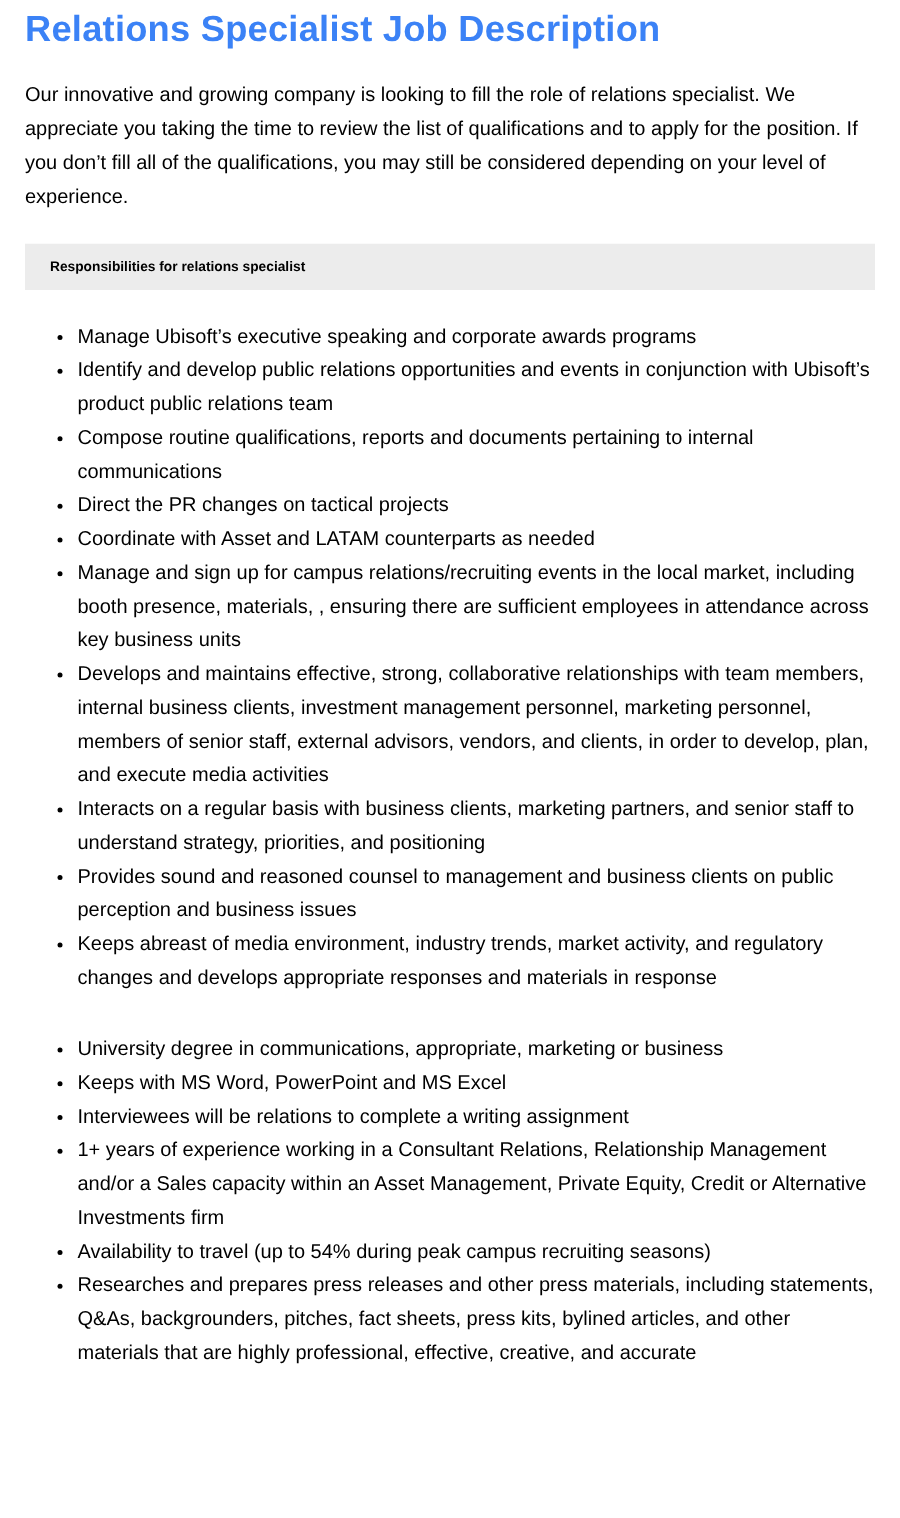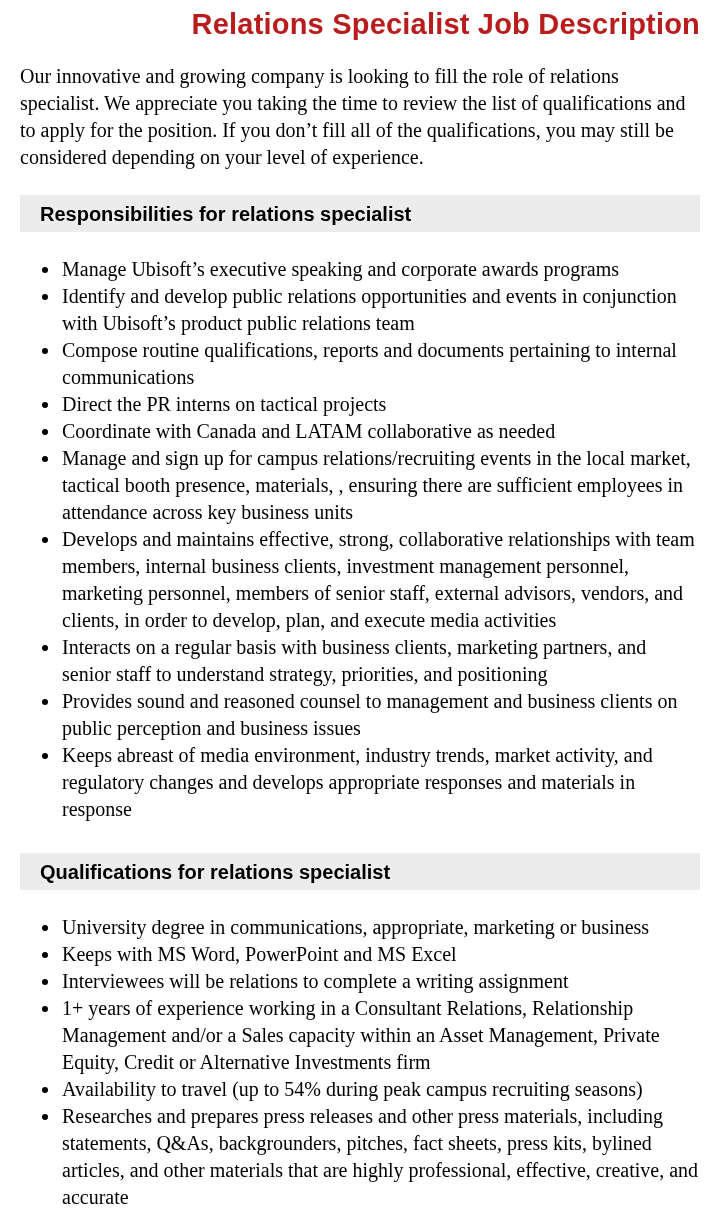--- a/index.html
+++ b/index.html
@@ -13,46 +13,44 @@
     font-family: "Liberation Sans", sans-serif;
     color: #000000;
     -webkit-font-smoothing: antialiased;
   }
   .page {
     padding: 6px 20px 28px 20px;
   }
   .page-title {
     font-size: 29px;
     font-weight: bold;
-    text-align: right;
+    text-align: left;
     margin: 2px 0 22px 0;
     letter-spacing: 0.2px;
-    color: #b91c1c;
+    color: #3b82f6;
   }
   .intro {
-    font-size: 20px;
+    font-size: 16px;
     line-height: 27px;
     margin: 0 0 24px 0;
-    font-family: Liberation Serif, serif;
   }
   .section-header {
     background: #ececec;
     font-weight: bold;
-    font-size: 20px;
+    font-size: 11px;
     line-height: 16px;
     padding: 11px 20px 10px 20px;
     margin: 0;
   }
   ul.bullet-list {
     margin: 24px 0 30px 0;
     padding-left: 41px;
-    font-size: 20px;
+    font-size: 16px;
     line-height: 27px;
     list-style: disc outside;
-    font-family: Liberation Serif, serif;
   }
   ul.bullet-list li {
     padding-left: 1px;
     margin: 0;
   }
   .section:last-child ul.bullet-list {
     margin-bottom: 8px;
   }
 </style>
 </head>
@@ -63,32 +61,31 @@
   <h1 class="page-title">Relations Specialist Job Description</h1>
 
   <p class="intro">Our innovative and growing company is looking to fill the role of relations specialist. We appreciate you taking the time to review the list of qualifications and to apply for the position. If you don’t fill all of the qualifications, you may still be considered depending on your level of experience.</p>
 
   <div class="section">
     <div class="section-header">Responsibilities for relations specialist</div>
     <ul class="bullet-list">
         <li>Manage Ubisoft’s executive speaking and corporate awards programs</li>
         <li>Identify and develop public relations opportunities and events in conjunction with Ubisoft’s product public relations team</li>
         <li>Compose routine qualifications, reports and documents pertaining to internal communications</li>
-        <li>Direct the PR interns on tactical projects</li>
-        <li>Coordinate with Canada and LATAM collaborative as needed</li>
-        <li>Manage and sign up for campus relations/recruiting events in the local market, tactical booth presence, materials, , ensuring there are sufficient employees in attendance across key business units</li>
+        <li>Direct the PR changes on tactical projects</li>
+        <li>Coordinate with Asset and LATAM counterparts as needed</li>
+        <li>Manage and sign up for campus relations/recruiting events in the local market, including booth presence, materials, , ensuring there are sufficient employees in attendance across key business units</li>
         <li>Develops and maintains effective, strong, collaborative relationships with team members, internal business clients, investment management personnel, marketing personnel, members of senior staff, external advisors, vendors, and clients, in order to develop, plan, and execute media activities</li>
         <li>Interacts on a regular basis with business clients, marketing partners, and senior staff to understand strategy, priorities, and positioning</li>
         <li>Provides sound and reasoned counsel to management and business clients on public perception and business issues</li>
         <li>Keeps abreast of media environment, industry trends, market activity, and regulatory changes and develops appropriate responses and materials in response</li>
       </ul>
   </div>
 
   <div class="section">
-    <div class="section-header">Qualifications for relations specialist</div>
     <ul class="bullet-list">
         <li>University degree in communications, appropriate, marketing or business</li>
         <li>Keeps with MS Word, PowerPoint and MS Excel</li>
         <li>Interviewees will be relations to complete a writing assignment</li>
         <li>1+ years of experience working in a Consultant Relations, Relationship Management and/or a Sales capacity within an Asset Management, Private Equity, Credit or Alternative Investments firm</li>
         <li>Availability to travel (up to 54% during peak campus recruiting seasons)</li>
         <li>Researches and prepares press releases and other press materials, including statements, Q&amp;As, backgrounders, pitches, fact sheets, press kits, bylined articles, and other materials that are highly professional, effective, creative, and accurate</li>
       </ul>
   </div>
 

